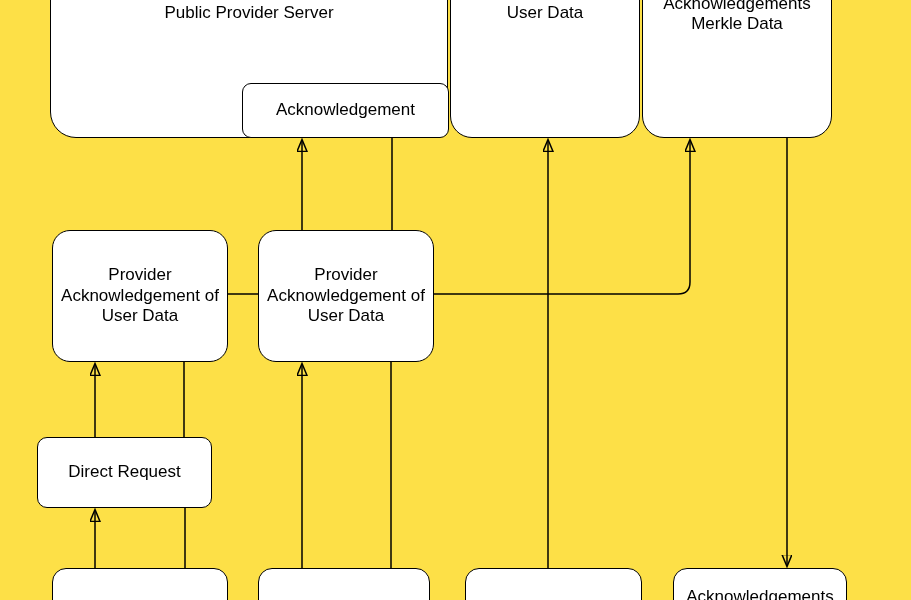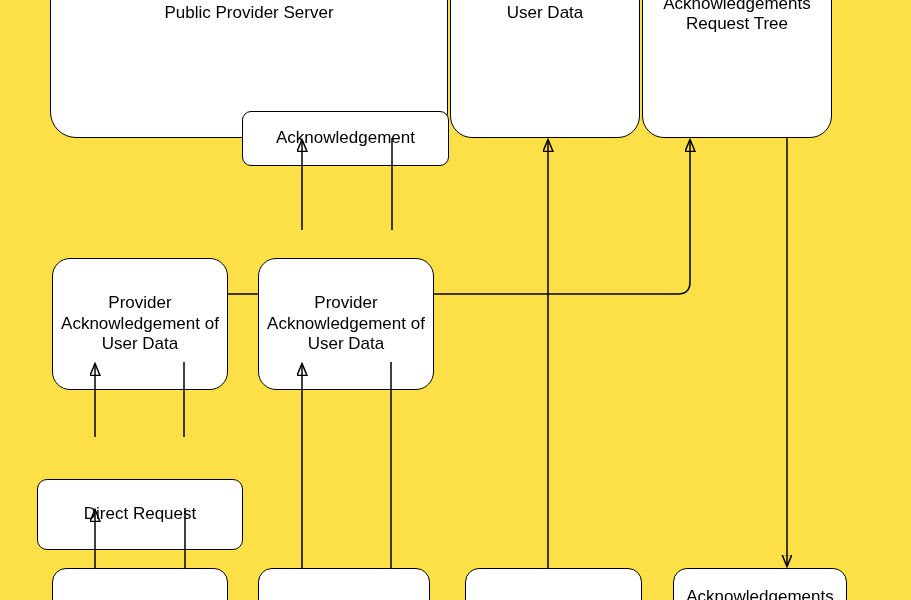--- a/index.html
+++ b/index.html
@@ -16,21 +16,20 @@
     box-sizing: border-box;
     background: #ffffff;
     border: 1.5px solid #000000;
     color: #000000;
   }
   .node.center {
     display: flex;
     flex-direction: column;
     align-items: center;
     justify-content: center;
-    margin-top: 28px;
   }
   .label {
     font-size: 17px;
     line-height: 1.2;
     color: #000000;
     text-align: center;
     white-space: nowrap;
   }
   .label.abs {
     position: absolute;
@@ -58,21 +57,21 @@
     <div class="label abs" style="top:64px">Public Provider Server</div>
   </div>
 
   <div class="node" style="left:450px; top:-62px; width:190px; height:200px; border-radius:22px;">
     <div class="label abs" style="top:64px">User Data</div>
   </div>
 
   <div class="node" style="left:642px; top:-62px; width:190px; height:200px; border-radius:22px;">
     <div class="label abs" style="top:55px">
       <div>Acknowledgements</div>
-      <div>Request Tree</div>
+      <div>Merkle Data</div>
     </div>
   </div>
 
   <div class="node center" style="left:242px; top:83px; width:207px; height:55px; border-radius:9px;">
     <div class="label">Acknowledgement</div>
   </div>
 
   <div class="node center" style="left:52px; top:230px; width:176px; height:132px; border-radius:18px;">
     <div class="label">
       <div>Provider</div>
@@ -82,21 +81,21 @@
   </div>
 
   <div class="node center" style="left:258px; top:230px; width:176px; height:132px; border-radius:18px;">
     <div class="label">
       <div>Provider</div>
       <div>Acknowledgement of</div>
       <div>User Data</div>
     </div>
   </div>
 
-  <div class="node center" style="left:37px; top:451px; width:206px; height:71px; border-radius:10px;">
+  <div class="node center" style="left:37px; top:437px; width:175px; height:71px; border-radius:10px;">
     <div class="label">Direct Request</div>
   </div>
 
   <div class="node" style="left:52px; top:568px; width:176px; height:60px; border-radius:14px;"></div>
 
   <div class="node" style="left:258px; top:568px; width:172px; height:60px; border-radius:14px;"></div>
 
   <div class="node" style="left:465px; top:568px; width:177px; height:60px; border-radius:14px;"></div>
 
   <div class="node" style="left:673px; top:568px; width:174px; height:60px; border-radius:14px;">

